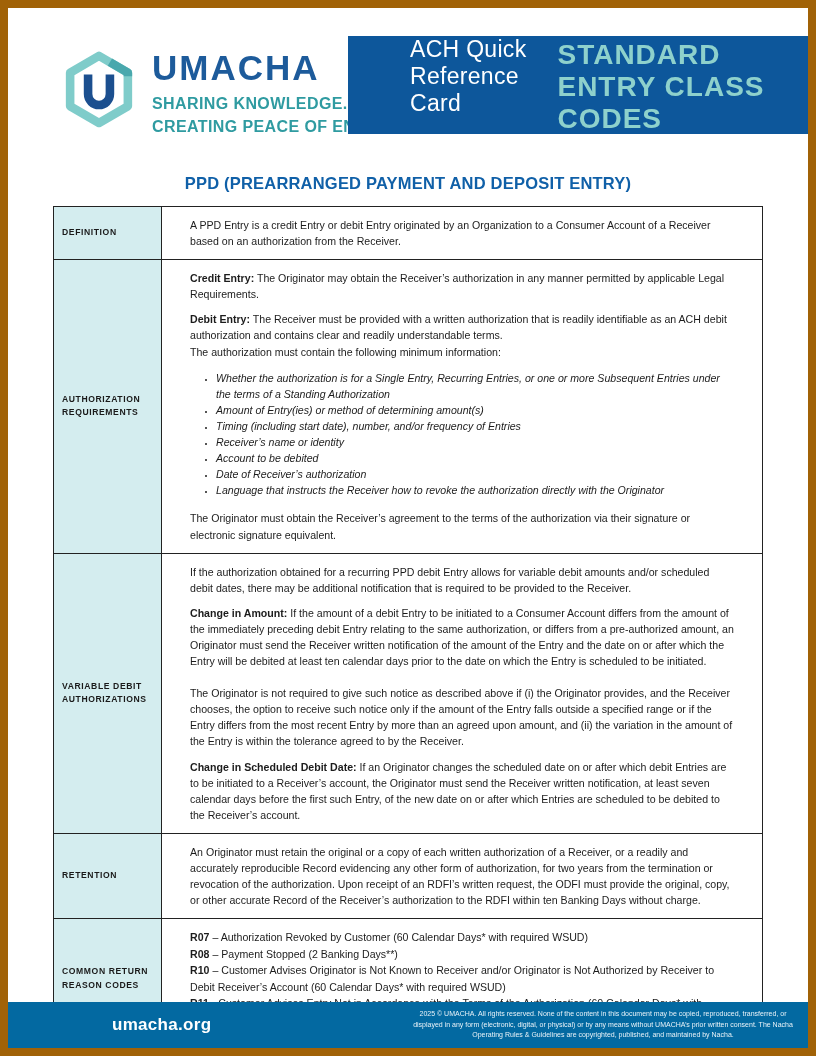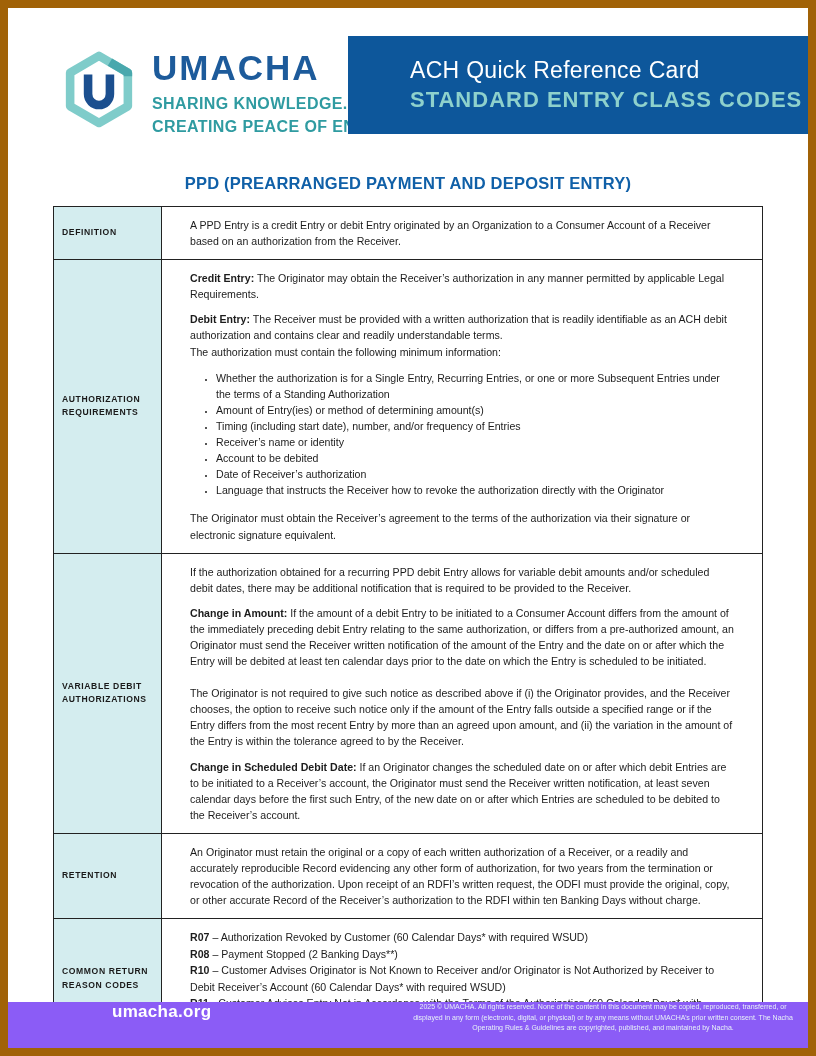--- a/index.html
+++ b/index.html
@@ -15,24 +15,24 @@
   .logo-hex { width:78px; height:82px; margin-right:14px; }
   .logo-text .brand {
     color:#1d5b9b; font-size:35px; font-weight:600; letter-spacing:2px; line-height:1.05;
   }
   .logo-text .tagline {
     color:#2f9ba1; font-size:16px; font-weight:700; letter-spacing:0.4px; line-height:1.45; margin-top:5px;
   }
   .banner {
     position:absolute; right:0; top:28px; width:460px; height:98px;
     background:#0d579b; color:#fff;
-    display:flex; flex-direction:column; justify-content:center; padding-left:62px;
+    display:flex; flex-direction:row; justify-content:center; padding-left:62px;
   }
   .banner-title { font-size:23px; font-weight:500; letter-spacing:0.3px; }
-  .banner-subtitle { font-size:22px; font-weight:700; letter-spacing:1px; color:#8ed1cc; margin-top:3px; }
+  .banner-subtitle { font-size:28px; font-weight:700; letter-spacing:1px; color:#8ed1cc; margin-top:3px; }
   
   .doc-heading {
     text-align:center; color:#1060a8; font-size:16.5px; font-weight:700;
     letter-spacing:0.2px; margin:16px 0 13px 0;
   }
   
   table.ref { width:710px; margin:0 auto; border-collapse:collapse; }
   table.ref td { border:1.5px solid #222; vertical-align:middle; }
   td.lbl {
     width:108px; background:#d4edef; text-align:left;
@@ -44,32 +44,32 @@
   }
   tr.r1 { height:52px; }
   tr.r2 { height:255px; }
   tr.r3 { height:237px; }
   tr.r4 { height:79px; }
   tr.r5 { height:109px; }
   .cnt p { margin:0 0 9px 0; }
   .cnt p:last-child { margin-bottom:0; }
   .cnt p.tight { margin-bottom:0; }
   .b { font-weight:700; }
-  ul.auth-list { margin:10px 0 12px 0; padding-left:26px; }
+  ul.auth-list { margin:10px 0 12px 0; padding-left:26px;font-style:italic; }
   ul.auth-list li { margin:0; line-height:1.52; }
   ul.auth-list li::marker { font-size:8px; }
   p.gap-top { margin-top:16px; }
   .code-line { line-height:1.55; }
   
   .footnotes { width:716px; margin:6px auto 0 auto; font-size:9.4px; line-height:1.4; color:#111; }
   .footnote { padding-left:16px; text-indent:-10px; }
   
   .footer {
     position:absolute; left:0; right:0; bottom:0; height:46px;
-    background:#8b5cf6; display:flex; align-items:flex-start;
+    background:#0369a1; display:flex; align-items:center;
   }
   .footer-site { color:#fff; font-size:17px; font-weight:700; margin-left:104px; letter-spacing:0.3px; }
   .footer-copy {
     margin-left:auto; margin-right:14px; width:382px; text-align:center;
     color:#e8f2f8; font-size:7px; line-height:1.5;
   }
 </style>
 </head>
 <body>
 

